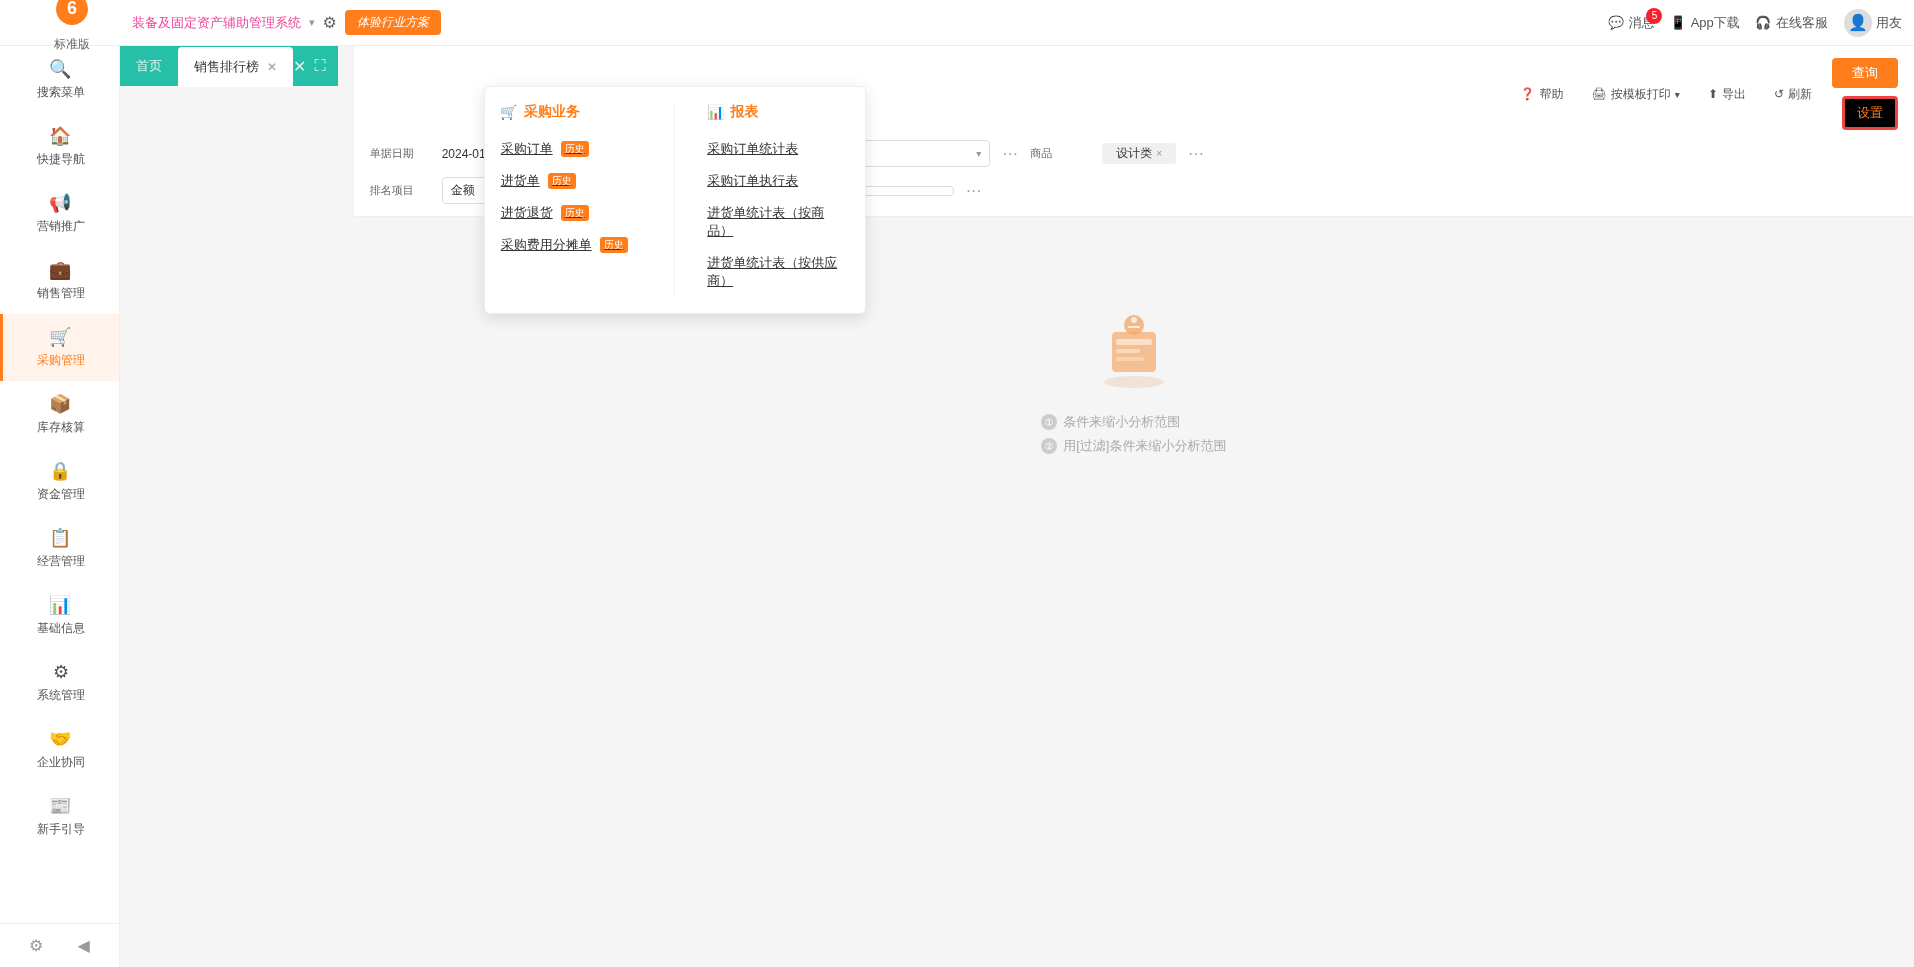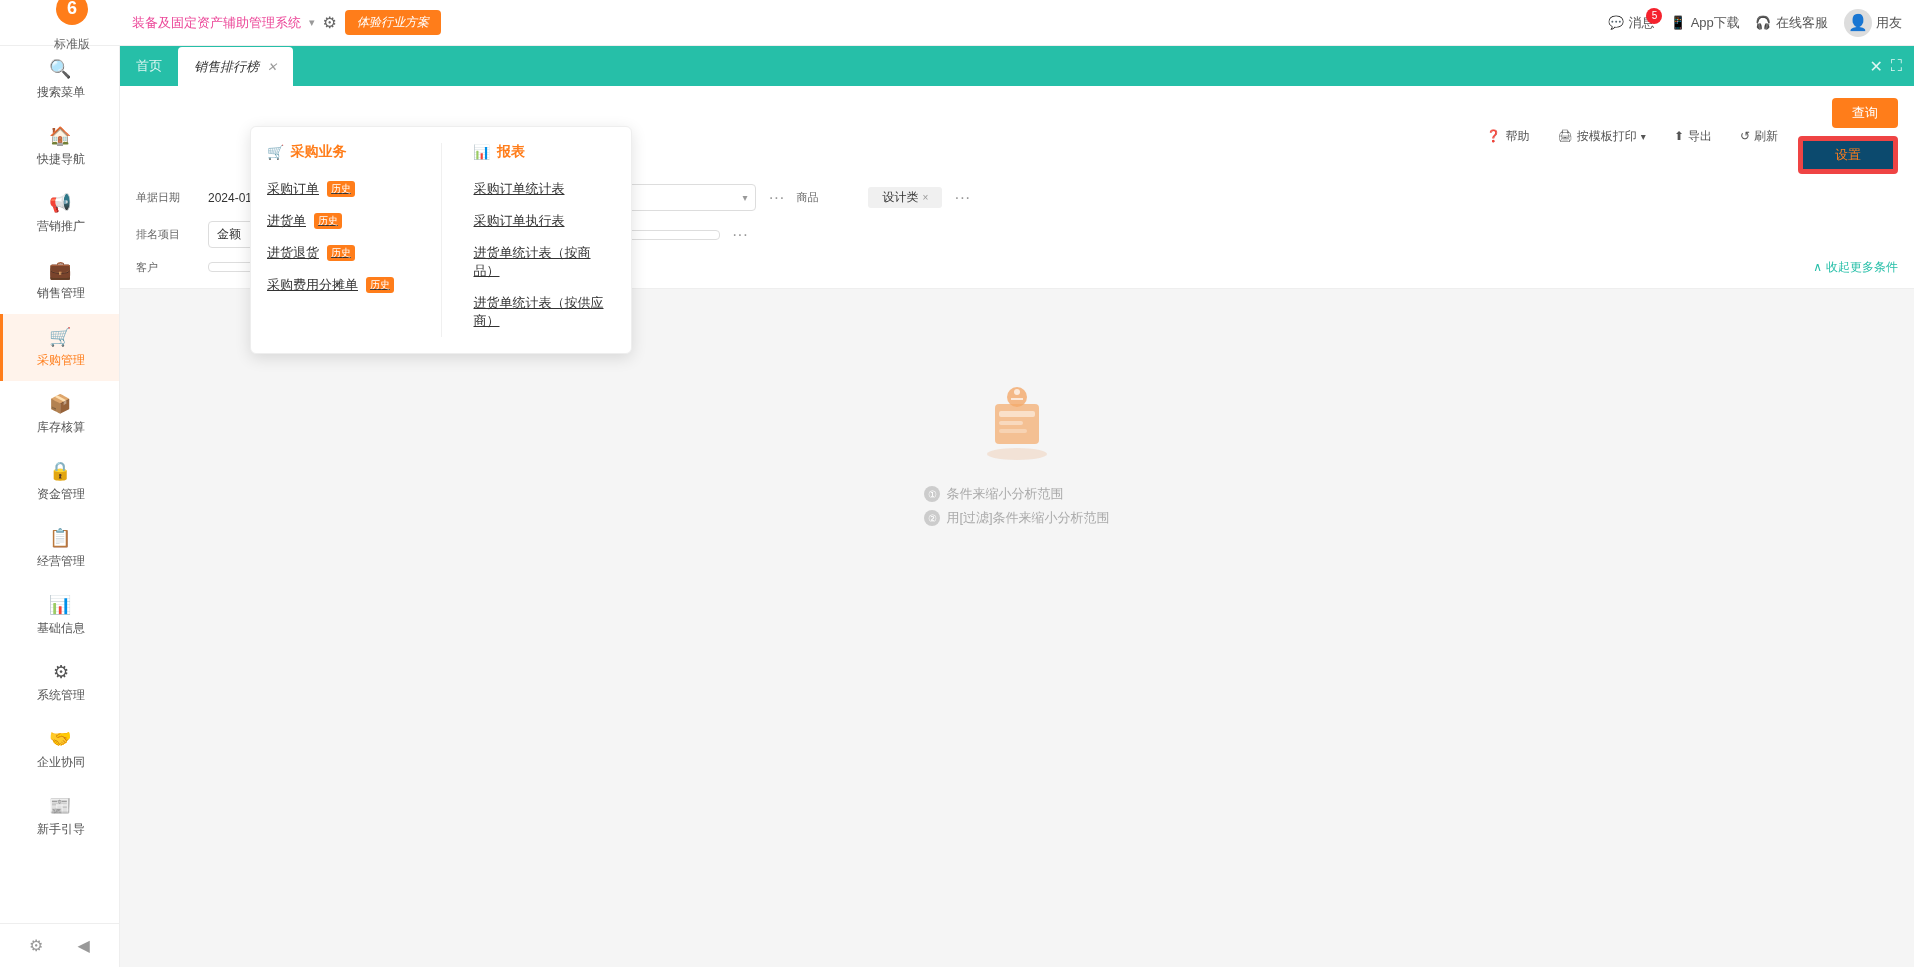--- a/index.html
+++ b/index.html
@@ -165,22 +165,23 @@
     .sidebar-footer-btn {
       cursor: pointer;
       color: #999;
       font-size: 16px;
     }
 
     
     .content-area {
       flex: 1;
       display: flex;
-      flex-direction: column;
+      flex-direction: row;
       overflow: hidden;
+      gap: 16px;
     }
 
     
     .tab-bar {
       height: 40px;
       background: #26bfa8;
       display: flex;
       align-items: center;
       padding: 0;
       flex-shrink: 0;
@@ -193,21 +194,20 @@
       cursor: pointer;
       font-size: 13px;
       color: rgba(255,255,255,0.85);
       gap: 6px;
     }
     .tab-item.active {
       background: #fff;
       color: #333;
       border-radius: 4px 4px 0 0;
       margin-top: 2px;
-      font-style: italic;
     }
     .tab-close {
       font-size: 12px;
       color: #999;
       cursor: pointer;
       margin-left: 2px;
     }
     .tab-bar-right {
       margin-left: auto;
       display: flex;
@@ -304,25 +304,25 @@
     .query-btn {
       background: #ff7d1a;
       color: #fff;
       border: none;
       border-radius: 4px;
       padding: 6px 20px;
       font-size: 13px;
       cursor: pointer;
     }
     .set-btn {
-      background: #0c4a6e;
+      background: #000000;
       color: #ff7d1a;
-      border: 5px solid #ef4444;
+      border: 3px solid #ef4444;
       border-radius: 4px;
-      padding: 5px 32px;
+      padding: 5px 12px;
       font-size: 13px;
       cursor: pointer;
       margin-top: 4px;
     }
     .collapse-btn {
       color: #26bfa8;
       cursor: pointer;
       font-size: 12px;
       display: flex;
       align-items: center;
@@ -596,34 +596,20 @@
           <span class="ellipsis-btn">···</span>
 
           <span class="filter-label">业务员</span>
           <div class="filter-select" style="min-width:200px;">
             <span></span>
             <span style="color:#999; font-size:10px;"></span>
           </div>
           <span class="ellipsis-btn">···</span>
         </div>
 
-        <div class="filter-row">
-          <span class="filter-label">客户</span>
-          <div class="filter-select" style="min-width:300px;">
-            <span></span>
-          </div>
-          <span class="ellipsis-btn">···</span>
-
-          <div style="margin-left: auto;">
-            <span class="collapse-btn">
-              <span>∧</span>
-              <span>收起更多条件</span>
-            </span>
-          </div>
-        </div>
       </div>
 
       <div class="empty-state">
 
         <svg class="empty-illustration" viewBox="0 0 100 100" xmlns="http://www.w3.org/2000/svg">
           <ellipse cx="50" cy="85" rx="30" ry="6" fill="#f0d0b8" opacity="0.5"></ellipse>
           <rect x="28" y="35" width="44" height="40" rx="4" fill="#f4a96a" opacity="0.7"></rect>
           <rect x="32" y="42" width="36" height="6" rx="2" fill="#fff" opacity="0.5"></rect>
           <rect x="32" y="52" width="24" height="4" rx="2" fill="#fff" opacity="0.4"></rect>
           <rect x="32" y="60" width="28" height="4" rx="2" fill="#fff" opacity="0.3"></rect>

